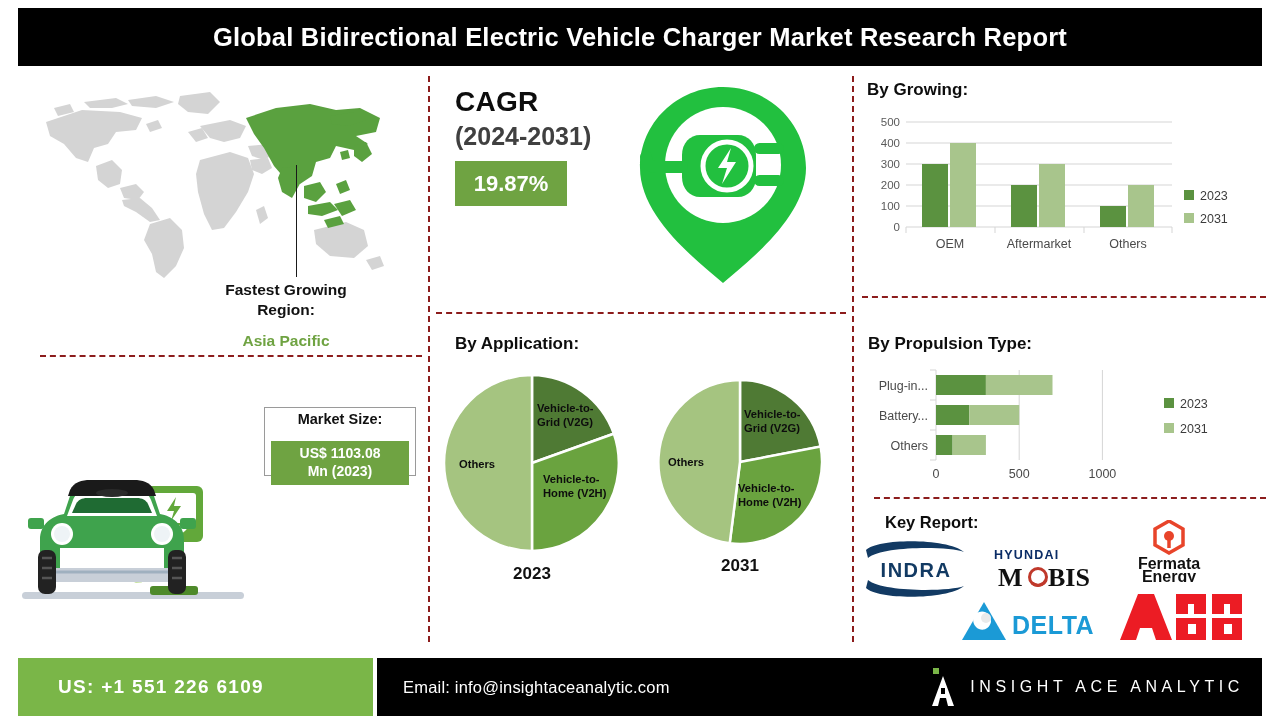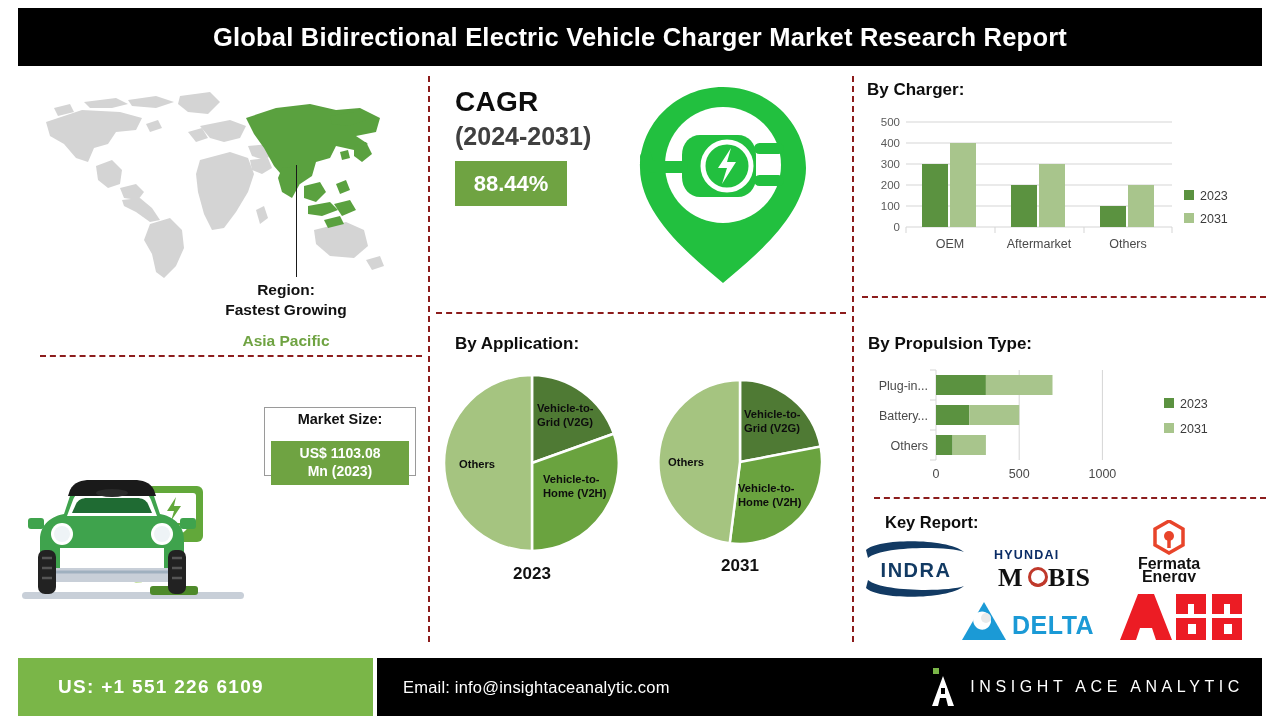--- a/index.html
+++ b/index.html
@@ -198,22 +198,22 @@
         <path d="M316 64 L324 62 L326 70 L318 72 Z"></path>
 
         <path d="M312 96 L322 92 L326 102 L316 106 Z"></path>
         <path d="M300 132 L316 128 L320 136 L304 140 Z"></path>
       </g>
     </svg>
   </div>
   <div class="leader-line"></div>
 
   <div class="region-block">
+    <div class="region-label">Fastest Growing</div>
     <div class="region-label">Region:</div>
-    <div class="region-label">Fastest Growing</div>
     <div class="region-value">Asia Pacific</div>
   </div>
 
   <div class="hdiv left"></div>
 
   <div class="msize-box">
     <div class="msize-title">Market Size:</div>
     <div class="msize-value">
       <div>US$ 1103.08</div>
       <div>Mn (2023)</div>
@@ -260,21 +260,21 @@
       <rect x="150" y="70" width="18" height="44" rx="7" fill="#222222"></rect>
       <path d="M24 78 h10 M24 88 h10 M24 98 h10" stroke="#555" stroke-width="2.5"></path>
       <path d="M154 78 h10 M154 88 h10 M154 98 h10" stroke="#555" stroke-width="2.5"></path>
     </svg>
   </div>
 
   <div class="cagr-block">
     <div class="cagr-word">CAGR</div>
     <div class="cagr-years">(2024-2031)</div>
     <div class="cagr-badge">
-      <span class="cagr-pct">88.44%</span>
+      <span class="cagr-pct">19.87%</span>
     </div>
   </div>
 
   <div class="plug-pin">
     <svg viewBox="0 0 182 200" xmlns="http://www.w3.org/2000/svg">
       <path d="M91 2 C45 2 8 38 8 83 C8 130 60 172 91 198 C122 172 174 130 174 83 C174 38 137 2 91 2 Z" fill="#22c03f"></path>
       <circle cx="91" cy="80" r="58" fill="#ffffff"></circle>
 
       <path d="M68 50 C58 50 50 58 50 70 L50 92 C50 104 58 112 68 112 L106 112 C116 112 124 104 124 92 L124 70 C124 58 116 50 106 50 Z" fill="#22c03f"></path>
 
@@ -322,21 +322,21 @@
         <text class="pie-lbl" x="92" y="44">Vehicle-to-</text>
         <text class="pie-lbl" x="92" y="58">Grid (V2G)</text>
         <text class="pie-lbl" x="86" y="118">Vehicle-to-</text>
         <text class="pie-lbl" x="86" y="132">Home (V2H)</text>
         <text class="pie-lbl" x="16" y="92">Others</text>
       </svg>
       <div class="pie-year">2031</div>
     </div>
   </div>
 
-  <div class="sec-title t-source">By Charger:</div>
+  <div class="sec-title t-source">By Growing:</div>
 
   <div class="src-chart">
     <svg viewBox="0 0 400 158" xmlns="http://www.w3.org/2000/svg">
 
       <g stroke="#d5d5d5" stroke-width="1">
         <line x1="44" y1="10" x2="310" y2="10"></line>
         <line x1="44" y1="31" x2="310" y2="31"></line>
         <line x1="44" y1="52" x2="310" y2="52"></line>
         <line x1="44" y1="73" x2="310" y2="73"></line>
         <line x1="44" y1="94" x2="310" y2="94"></line>

